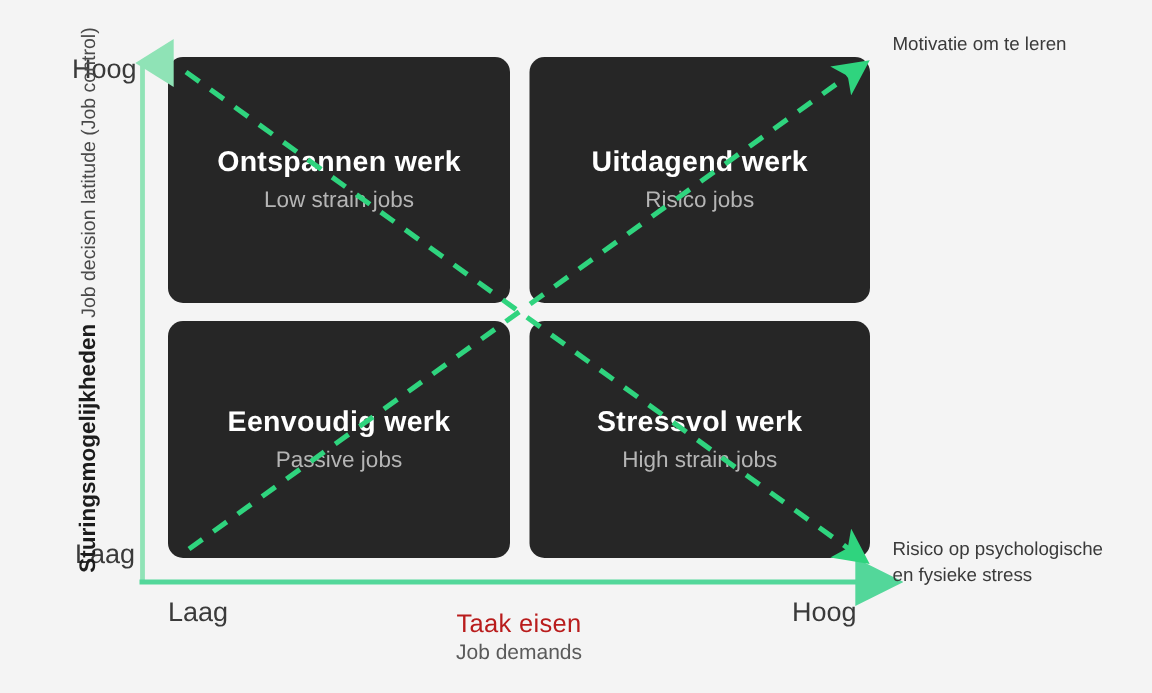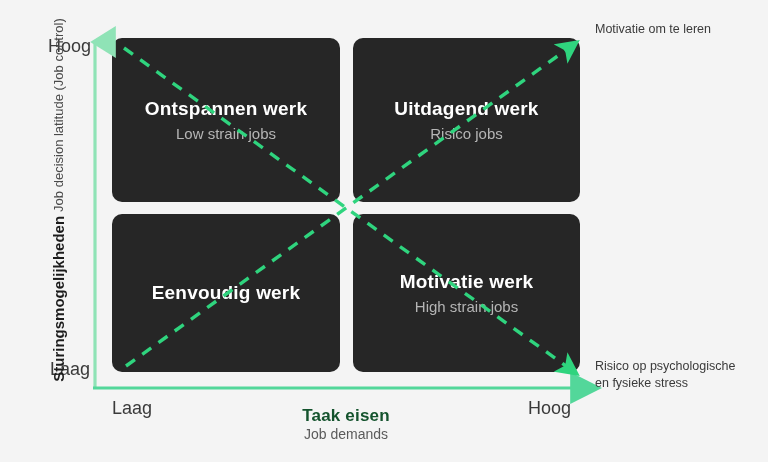--- a/index.html
+++ b/index.html
@@ -103,22 +103,22 @@
   
   #x-axis-title {
     position: absolute;
     left: 196px;
     top: 406px;
     width: 300px;
     text-align: center;
   }
   #x-axis-title .main {
     font-size: 17px;
-    font-weight: bold;
-    color: #14532d;
+    font-weight: normal;
+    color: #b91c1c;
     letter-spacing: 0.2px;
   }
   #x-axis-title .sub {
     font-size: 14px;
     color: #5a5a5a;
     margin-top: 0;
   }
 
   
   .annot {
@@ -141,24 +141,25 @@
     <div class="quad-sub">Low strain jobs</div>
   </div>
 
   <div class="quad" id="quad-active">
     <div class="quad-title">Uitdagend werk</div>
     <div class="quad-sub">Risico jobs</div>
   </div>
 
   <div class="quad" id="quad-passive">
     <div class="quad-title">Eenvoudig werk</div>
+    <div class="quad-sub">Passive jobs</div>
   </div>
 
   <div class="quad" id="quad-high-strain">
-    <div class="quad-title">Motivatie werk</div>
+    <div class="quad-title">Stressvol werk</div>
     <div class="quad-sub">High strain jobs</div>
   </div>
 
   <svg id="overlay" viewBox="0 0 768 462">
     <defs>
       <marker id="axis-arrow-up" markerWidth="10" markerHeight="10" refX="5" refY="1.5" orient="auto" markerUnits="strokeWidth">
         <path d="M0,8 L5,0 L10,8 Z" fill="#8fe3b6"></path>
       </marker>
       <marker id="axis-arrow-right" markerWidth="10" markerHeight="10" refX="1.5" refY="5" orient="auto" markerUnits="strokeWidth">
         <path d="M0,0 L10,5 L0,10 Z" fill="#53d79a"></path>

